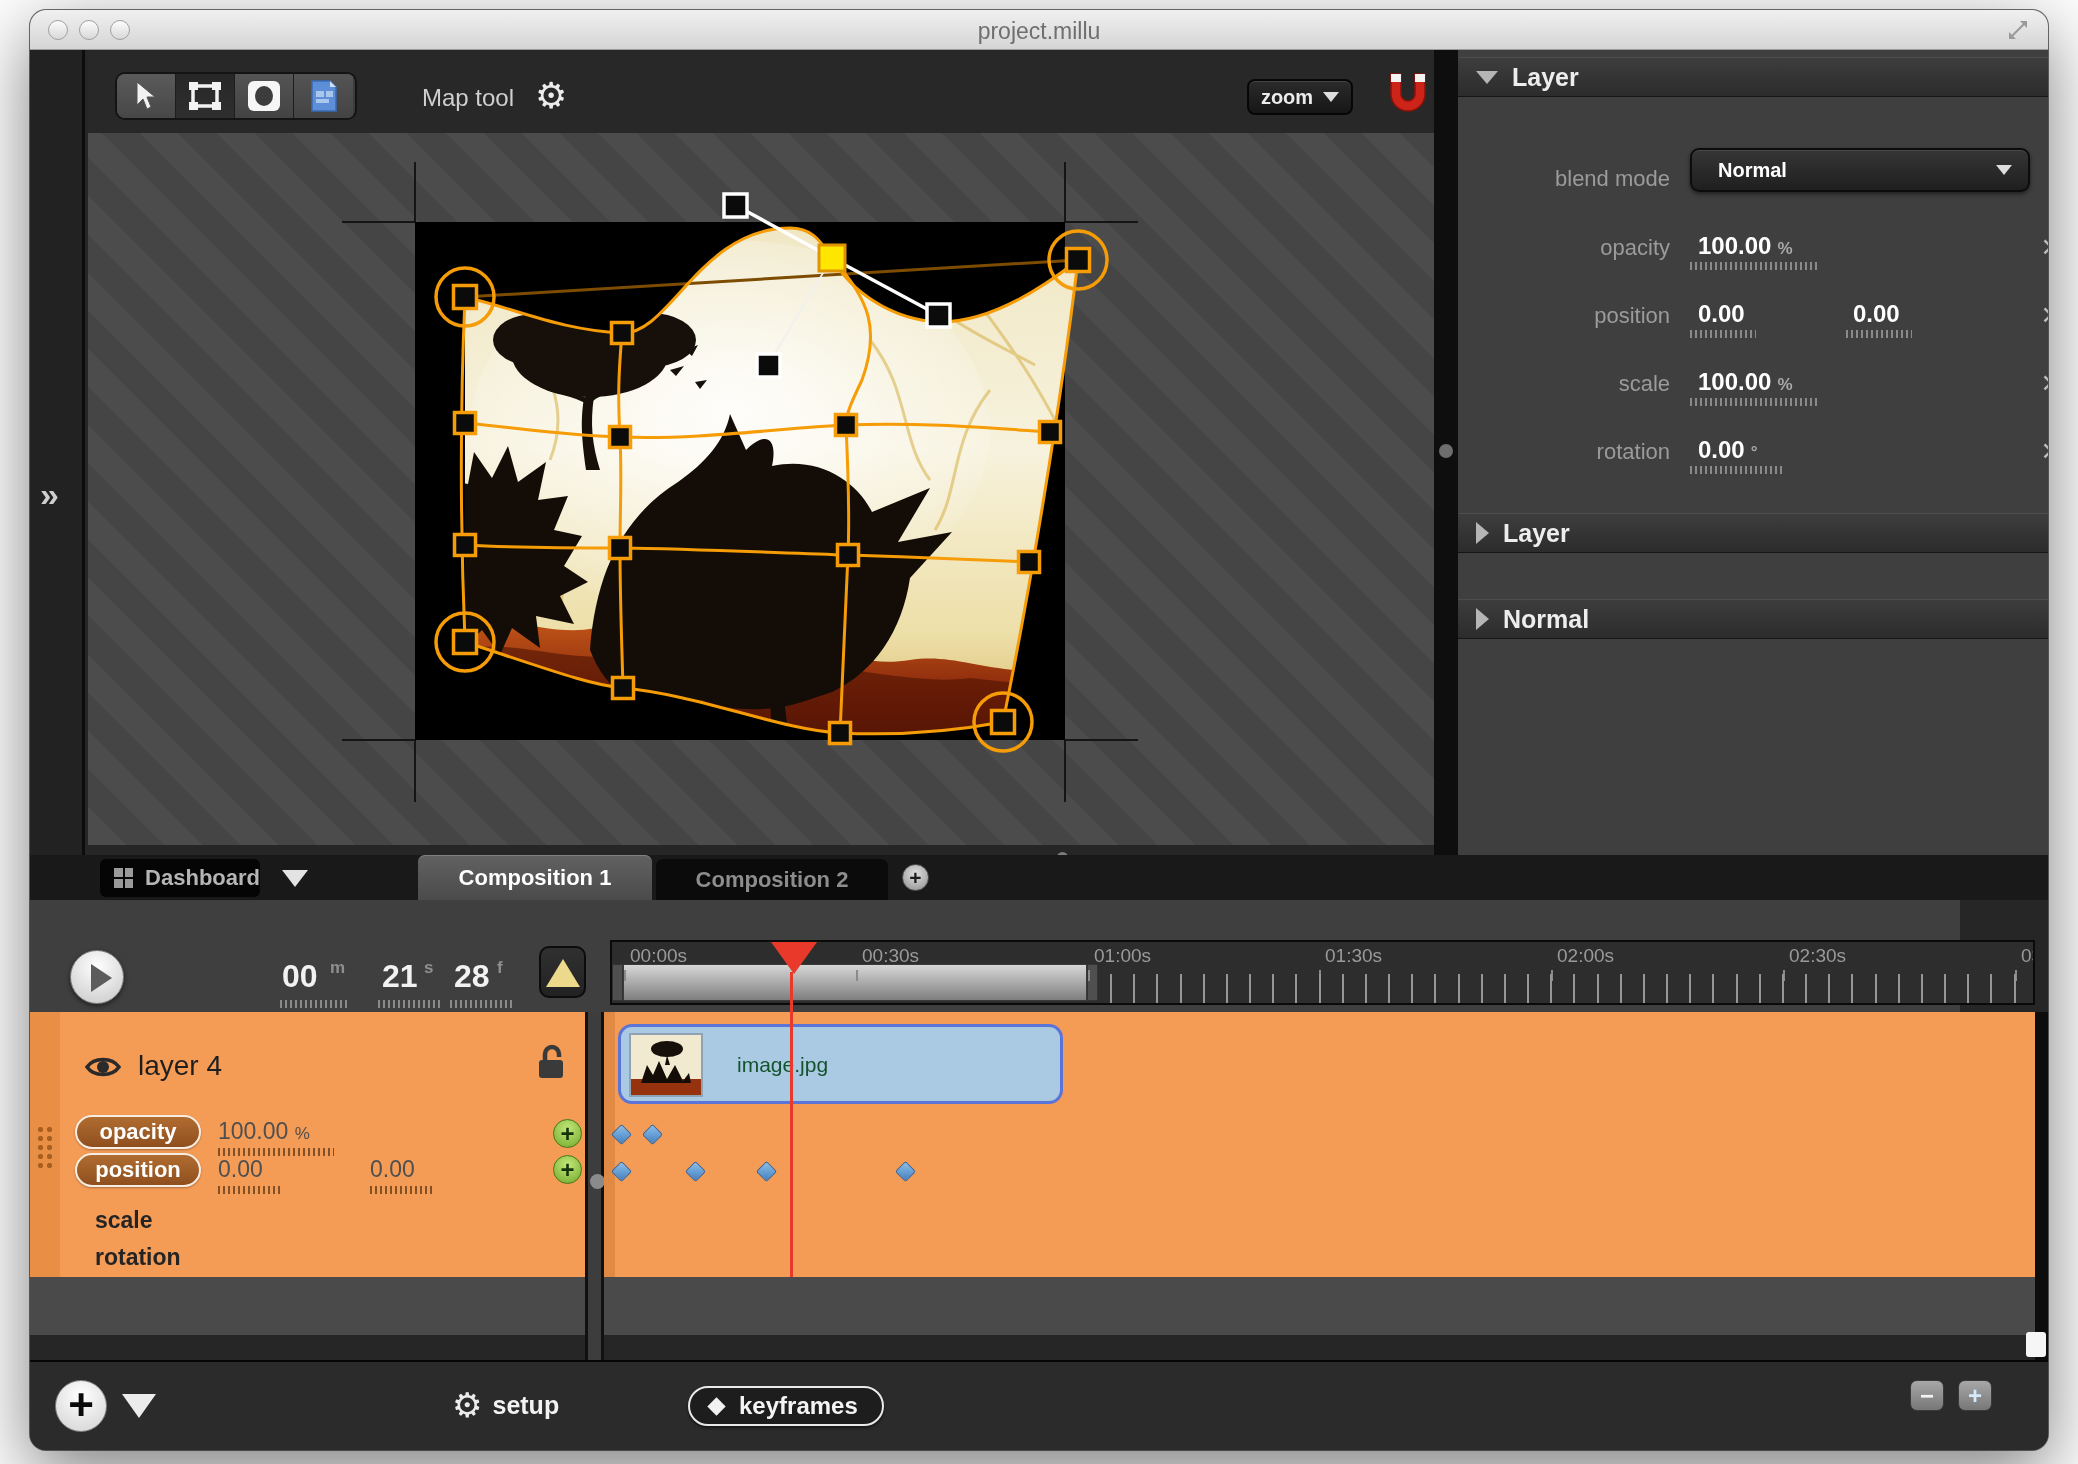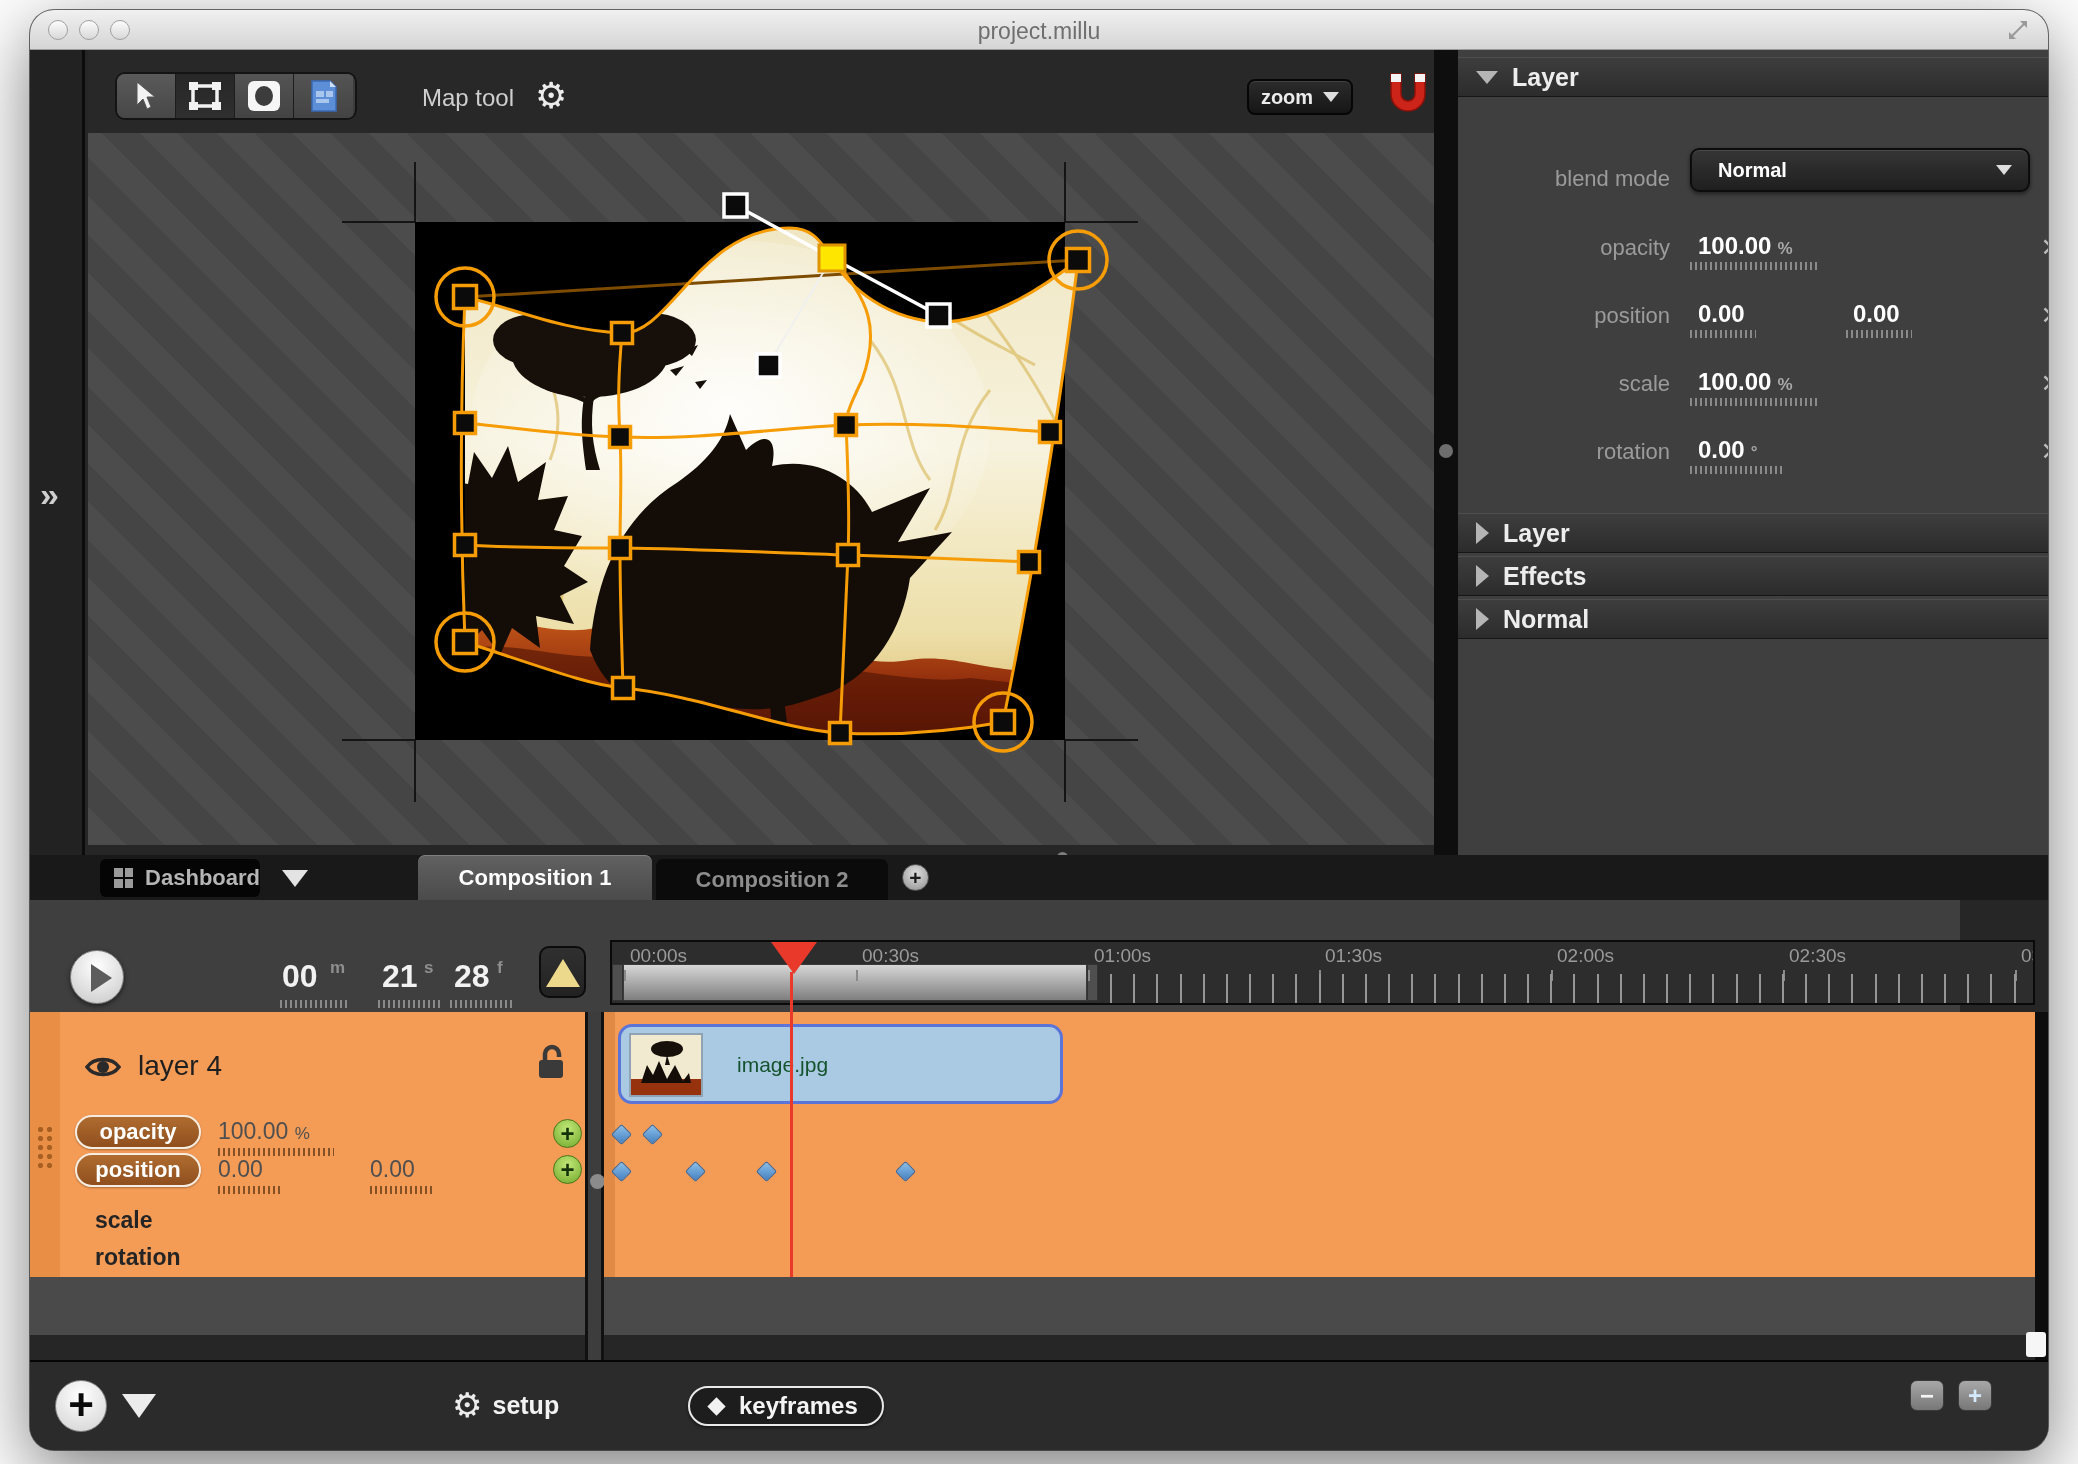--- a/index.html
+++ b/index.html
@@ -1,20 +1,20 @@
 <!DOCTYPE html>
 <html><head>
 <meta charset="utf-8">
 <style>
   * { margin:0; padding:0; box-sizing:border-box; }
   html,body { background:#fafafa; }
   body { font-family:"Liberation Sans","DejaVu Sans",sans-serif; }
   #stage-wrap { position:relative; width:2078px; height:1464px; overflow:hidden; background:#fdfdfd; }
   .win { position:absolute; left:30px; top:10px; width:2018px; height:1440px;
-         border-radius:24px; overflow:hidden; background:#262626;
+         border-radius:16px; overflow:hidden; background:#262626;
          box-shadow:0 22px 70px rgba(0,0,0,.5), 0 0 0 1px rgba(0,0,0,.55); }
   .abs { position:absolute; }
 
   
   .titlebar { left:0; top:0; width:2018px; height:40px;
     background:linear-gradient(#f0f0f0,#d5d5d5); border-bottom:1px solid #9a9a9a; }
   .tl { width:20px; height:20px; border-radius:50%; top:10px;
     background:linear-gradient(#fcfcfc,#d8d8d8); border:1.5px solid #9f9f9f; }
   .win-title { left:0; right:0; top:8px; text-align:center; font-size:23px; color:#6f6f6f; }
   .fs-icon { right:18px; top:8px; width:24px; height:24px; color:#9a9a9a; }
@@ -398,24 +398,20 @@
     <div class="clear-x" style="top:319px">✕</div>
 
     <div class="prow-label" style="left:22px; top:389px">rotation</div>
     <div class="pval" style="left:240px; top:386px"><span>0.00</span><span class="punit">°</span></div>
     <div class="scrub" style="left:232px; top:416px; width:94px"></div>
     <div class="clear-x" style="top:387px">✕</div>
 
     <div class="sec-head" style="top:463px">
       <div class="tri closed"></div>
       <span class="sec-title">Layer</span>
-    </div>
-    <div class="sec-head" style="top:506px">
-      <div class="tri closed"></div>
-      <span class="sec-title">Effects</span>
     </div>
     <div class="sec-head" style="top:549px">
       <div class="tri closed"></div>
       <span class="sec-title">Normal</span>
     </div>
   </div>
 
   <div class="abs tabstrip">
     <div class="dash-tab">
       <div class="dash-grid"></div>

